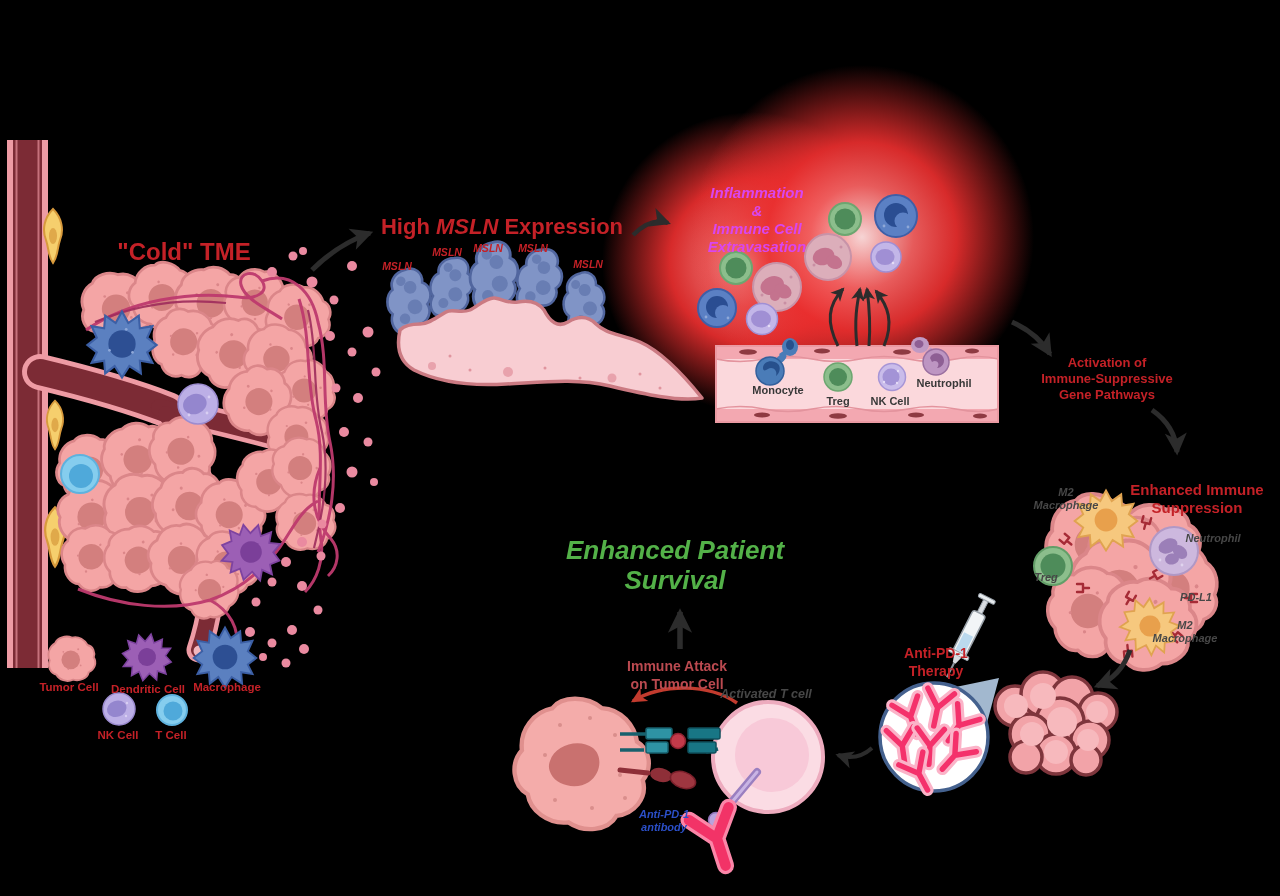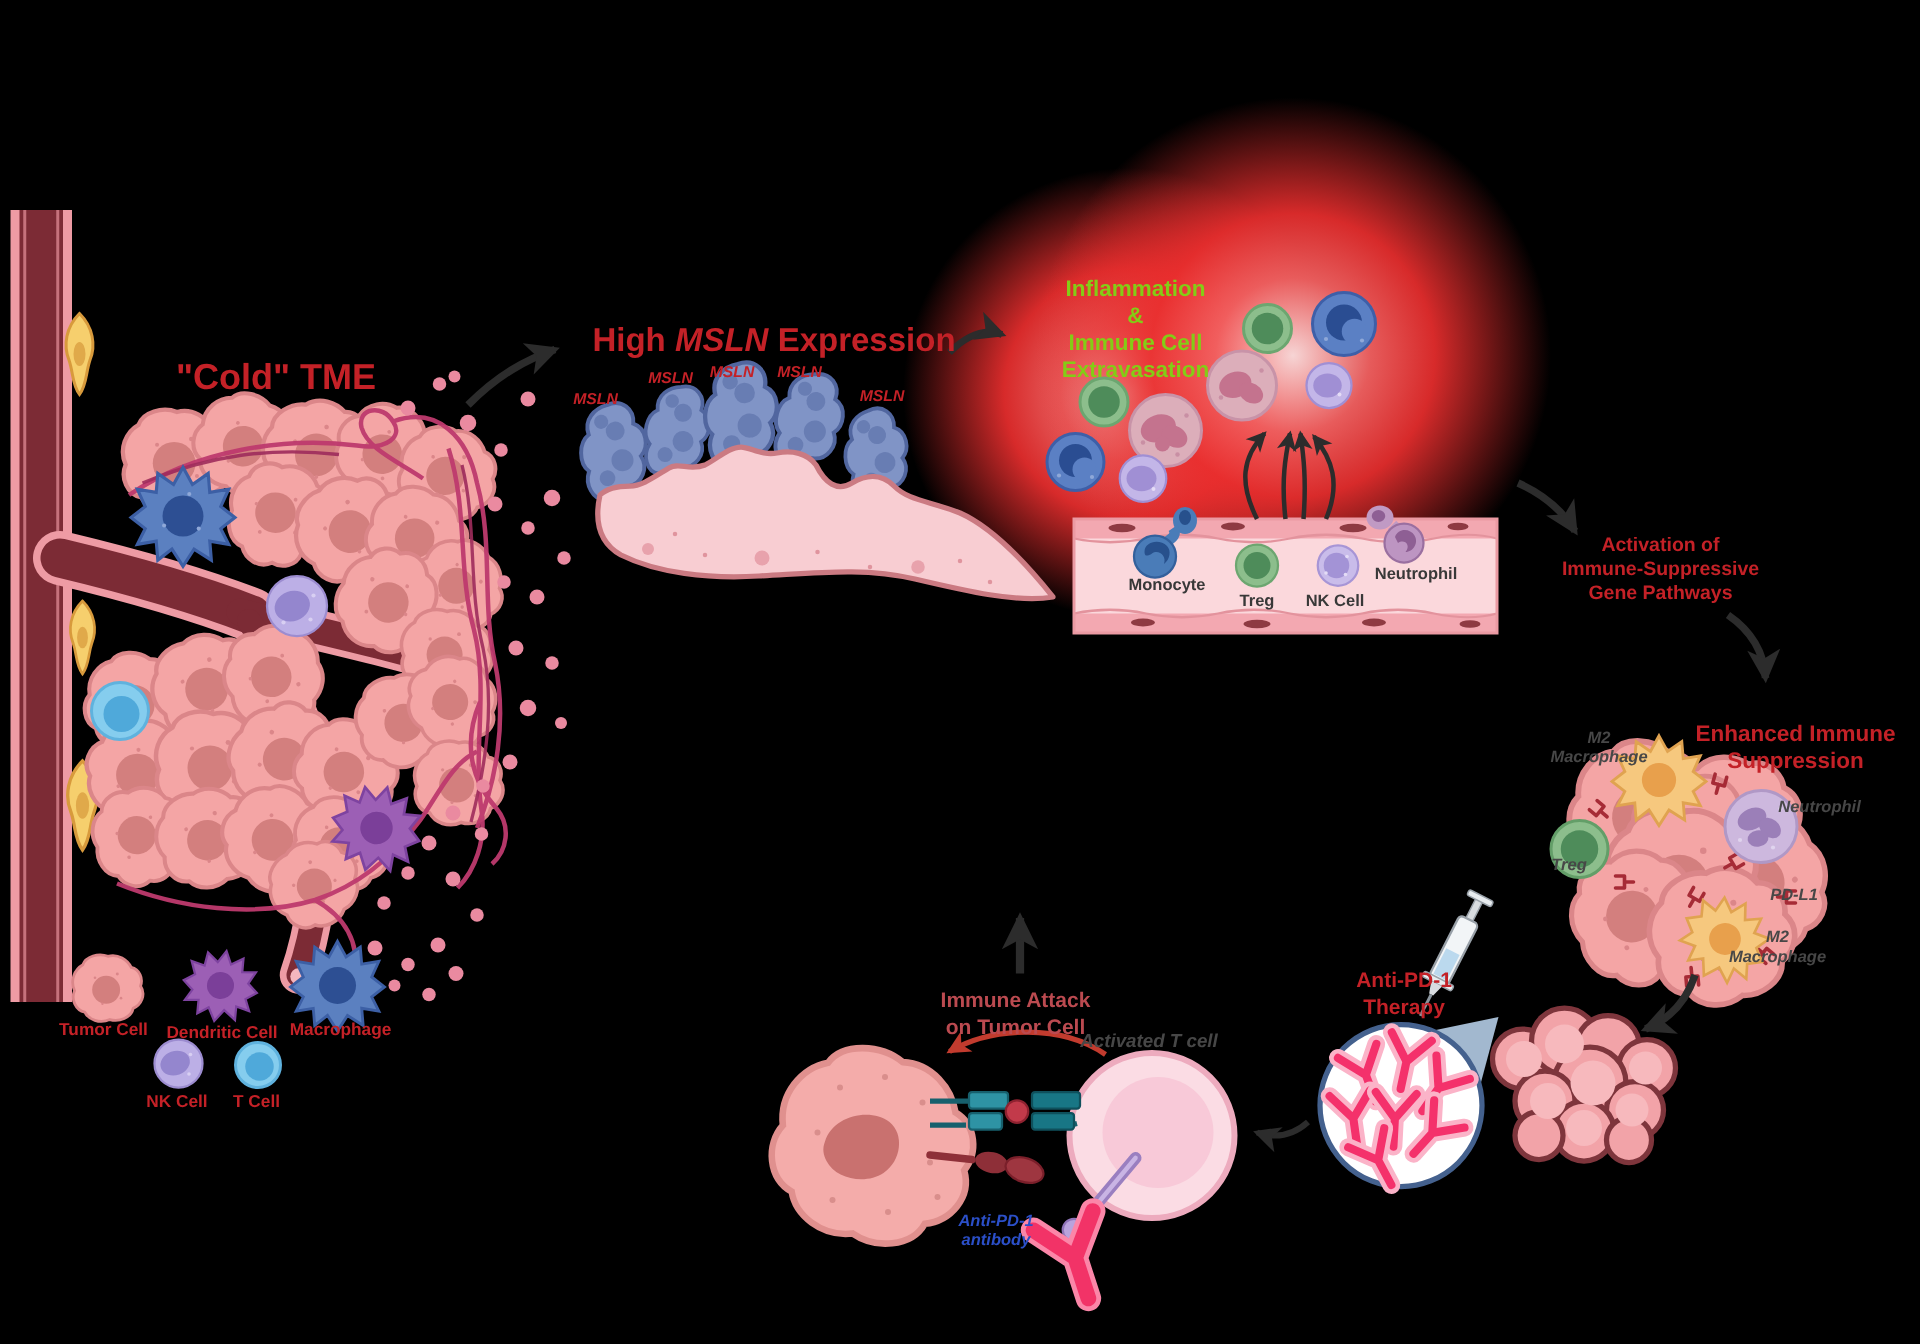--- a/index.html
+++ b/index.html
@@ -1,21 +1,21 @@
 <!DOCTYPE html>
 <html><head>
 <meta charset="utf-8">
 <style>
   html,body{margin:0;padding:0;background:#000;}
   .canvas{position:relative;width:1280px;height:896px;background:#000;overflow:hidden;}
   .canvas svg.art{position:absolute;left:0;top:0;}
   .lbl{position:absolute;font-family:"Liberation Sans",sans-serif;font-weight:700;
        transform:translateX(-50%);text-align:center;white-space:nowrap;line-height:1.15;}
   .red{color:#C42127;}
-  .inflam{color:#84cc16;}
+  .inflam{color:#d946ef;font-style:italic;}
   .gray{color:#474747;font-style:italic;}
   .dkgray{color:#383838;}
   .green{color:#53B148;font-style:italic;}
   .blue{color:#2B4FC8;font-style:italic;}
   .rose{color:#BB4A50;}
   .italic{font-style:italic;}
   .s10{font-size:10.5px;}
   .s11{font-size:11px;}
   .s115{font-size:11.5px;}
   .s12{font-size:12.5px;}
@@ -500,21 +500,21 @@
   <path d="M 1152 410 C 1168 421 1176 436 1177 452" stroke="#2C2C2C" stroke-width="5" marker-end="url(#mB)"></path>
   <path d="M 1130 650 C 1124 668 1112 680 1097 686" stroke="#2C2C2C" stroke-width="5" marker-end="url(#mB)"></path>
   <path d="M 872 748 C 862 757 850 759 838 755" stroke="#2C2C2C" stroke-width="4" marker-end="url(#mB)"></path>
   <path d="M 737 703 C 708 683 662 684 633 701" stroke="#C23B2E" stroke-width="3.5" marker-end="url(#mR)"></path>
   <path d="M 680 649 L 680 612" stroke="#2C2C2C" stroke-width="5.5" marker-end="url(#mB)"></path>
 </g>
 </svg>
 
 <div class="lbl red s24" style="left:184px;top:238px;">"Cold" TME</div>
 
-<div class="lbl red s22" style="left:516px;top:214px;">
+<div class="lbl red s22" style="left:502px;top:214px;">
   <span>High</span>
   <span class="italic">MSLN</span>
   <span>Expression</span>
 </div>
 
 <div class="lbl red s10 italic" style="left:397px;top:260px;">MSLN</div>
 <div class="lbl red s10 italic" style="left:447px;top:246px;">MSLN</div>
 <div class="lbl red s10 italic" style="left:488px;top:242px;">MSLN</div>
 <div class="lbl red s10 italic" style="left:533px;top:242px;">MSLN</div>
 <div class="lbl red s10 italic" style="left:588px;top:258px;">MSLN</div>
@@ -562,20 +562,24 @@
 <div class="lbl rose s14" style="left:677px;top:657px;">
   <div>Immune Attack</div>
   <div>on Tumor Cell</div>
 </div>
 <div class="lbl gray s12" style="left:766px;top:687px;">Activated T cell</div>
 <div class="lbl blue s11" style="left:664px;top:808px;">
   <div>Anti-PD-1</div>
   <div>antibody</div>
 </div>
 
+<div class="lbl green s26" style="left:675px;top:535px;">
+  <div>Enhanced Patient</div>
+  <div>Survival</div>
+</div>
 
 <div class="lbl red s115" style="left:69px;top:681px;">Tumor Cell</div>
 <div class="lbl red s115" style="left:148px;top:683px;">Dendritic Cell</div>
 <div class="lbl red s115" style="left:227px;top:681px;">Macrophage</div>
 <div class="lbl red s115" style="left:118px;top:729px;">NK Cell</div>
 <div class="lbl red s115" style="left:171px;top:729px;">T Cell</div>
 
 </div>
 
 </body></html>

